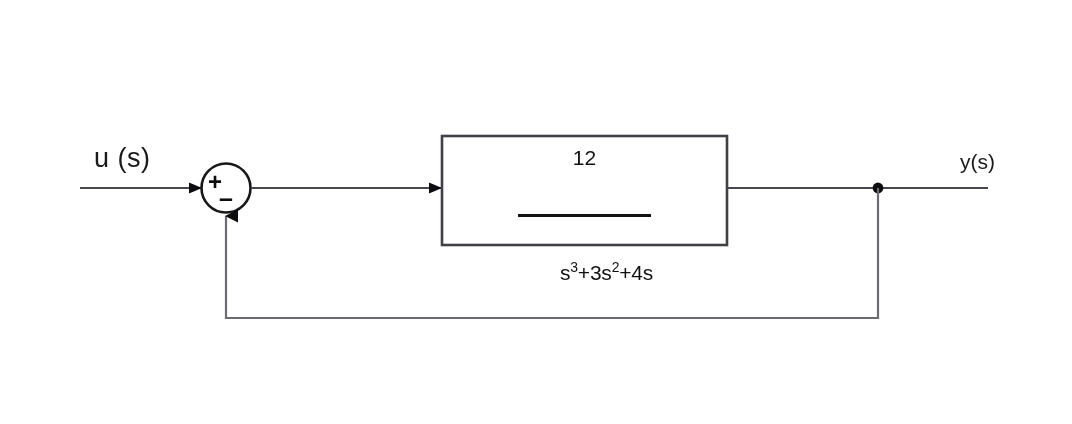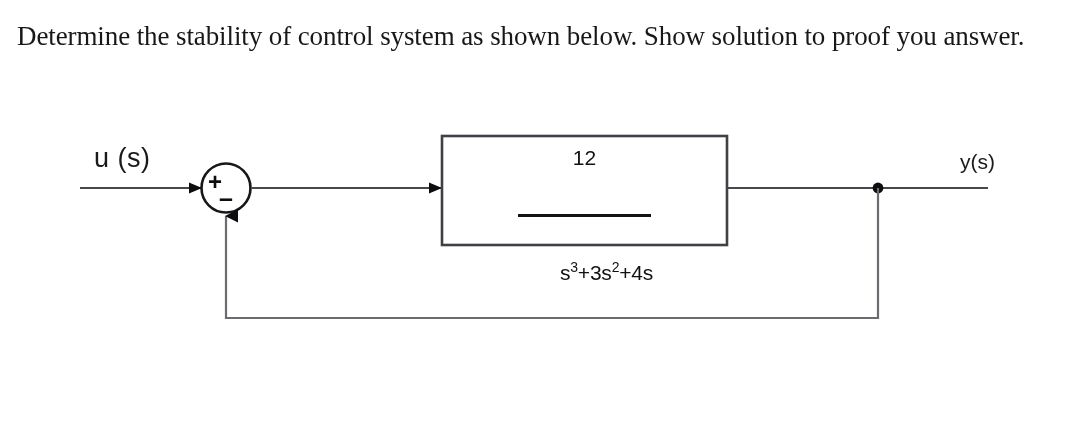--- a/index.html
+++ b/index.html
@@ -119,21 +119,20 @@
     left: 219px;
     top: 186px;
     font-size: 25px;
   }
 </style>
 </head>
 <body>
 
 <div id="page">
 
-  <div id="prompt">Determine the stability of control system as shown below. Show solution to proof you answer.</div>
 
   <svg id="diagram" viewBox="0 0 1072 424" xmlns="http://www.w3.org/2000/svg">
 
     <defs>
       <marker id="arrowRight" markerWidth="14" markerHeight="14" refX="13" refY="6" orient="auto" markerUnits="userSpaceOnUse">
         <path d="M0,0.6 L13,6 L0,11.4 Z" fill="#0d0d0f"></path>
       </marker>
       <marker id="arrowUp" markerWidth="16" markerHeight="16" refX="7" refY="2" orient="auto" markerUnits="userSpaceOnUse">
         <path d="M7,1 L13.6,14 L0.4,14 Z" fill="#0d0d0f"></path>
       </marker>

